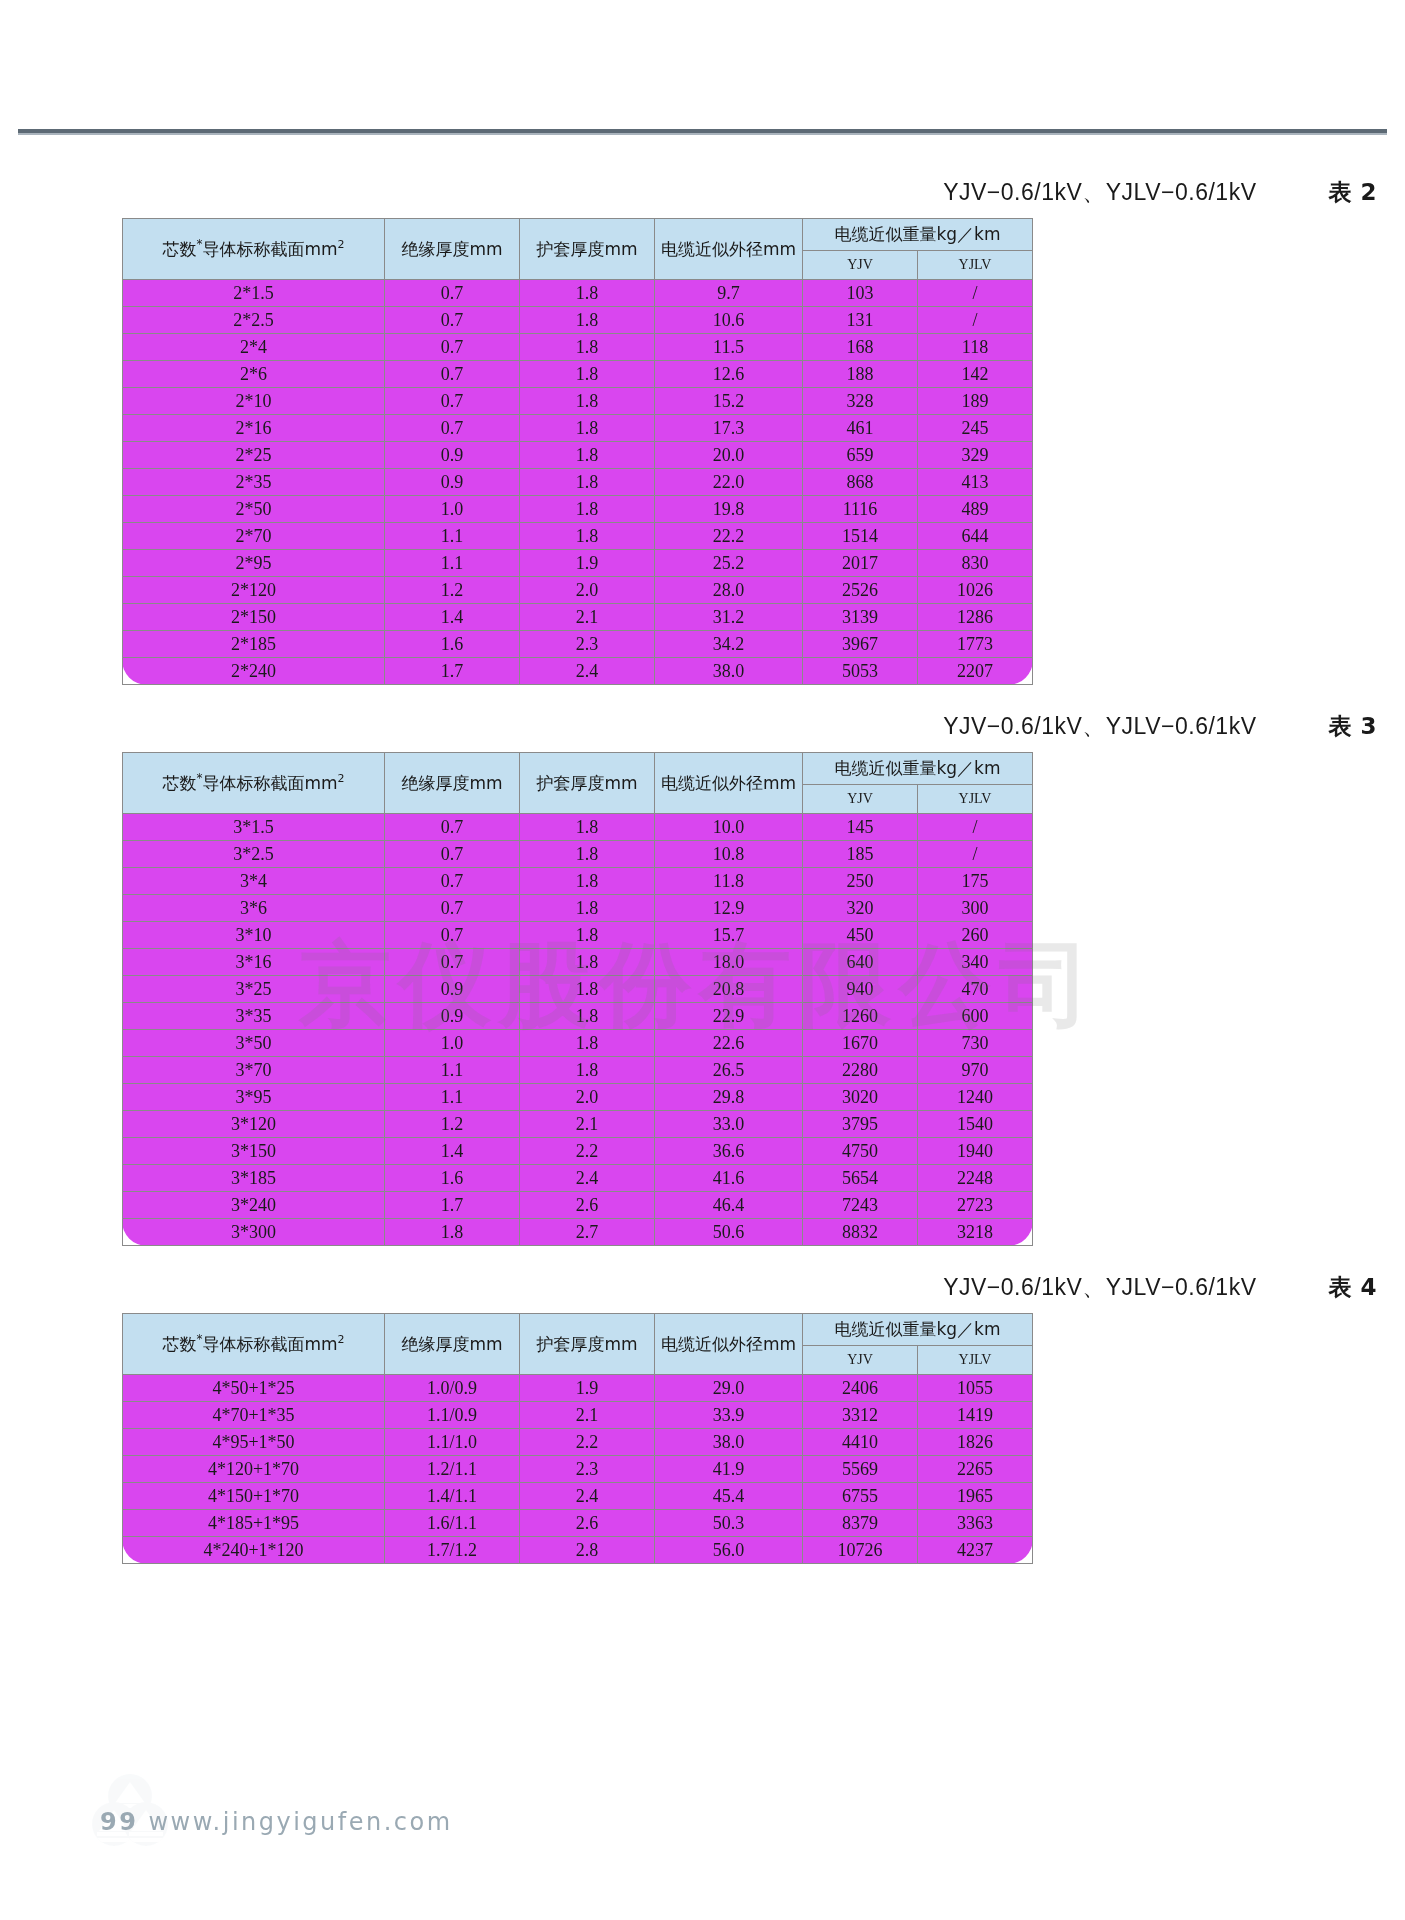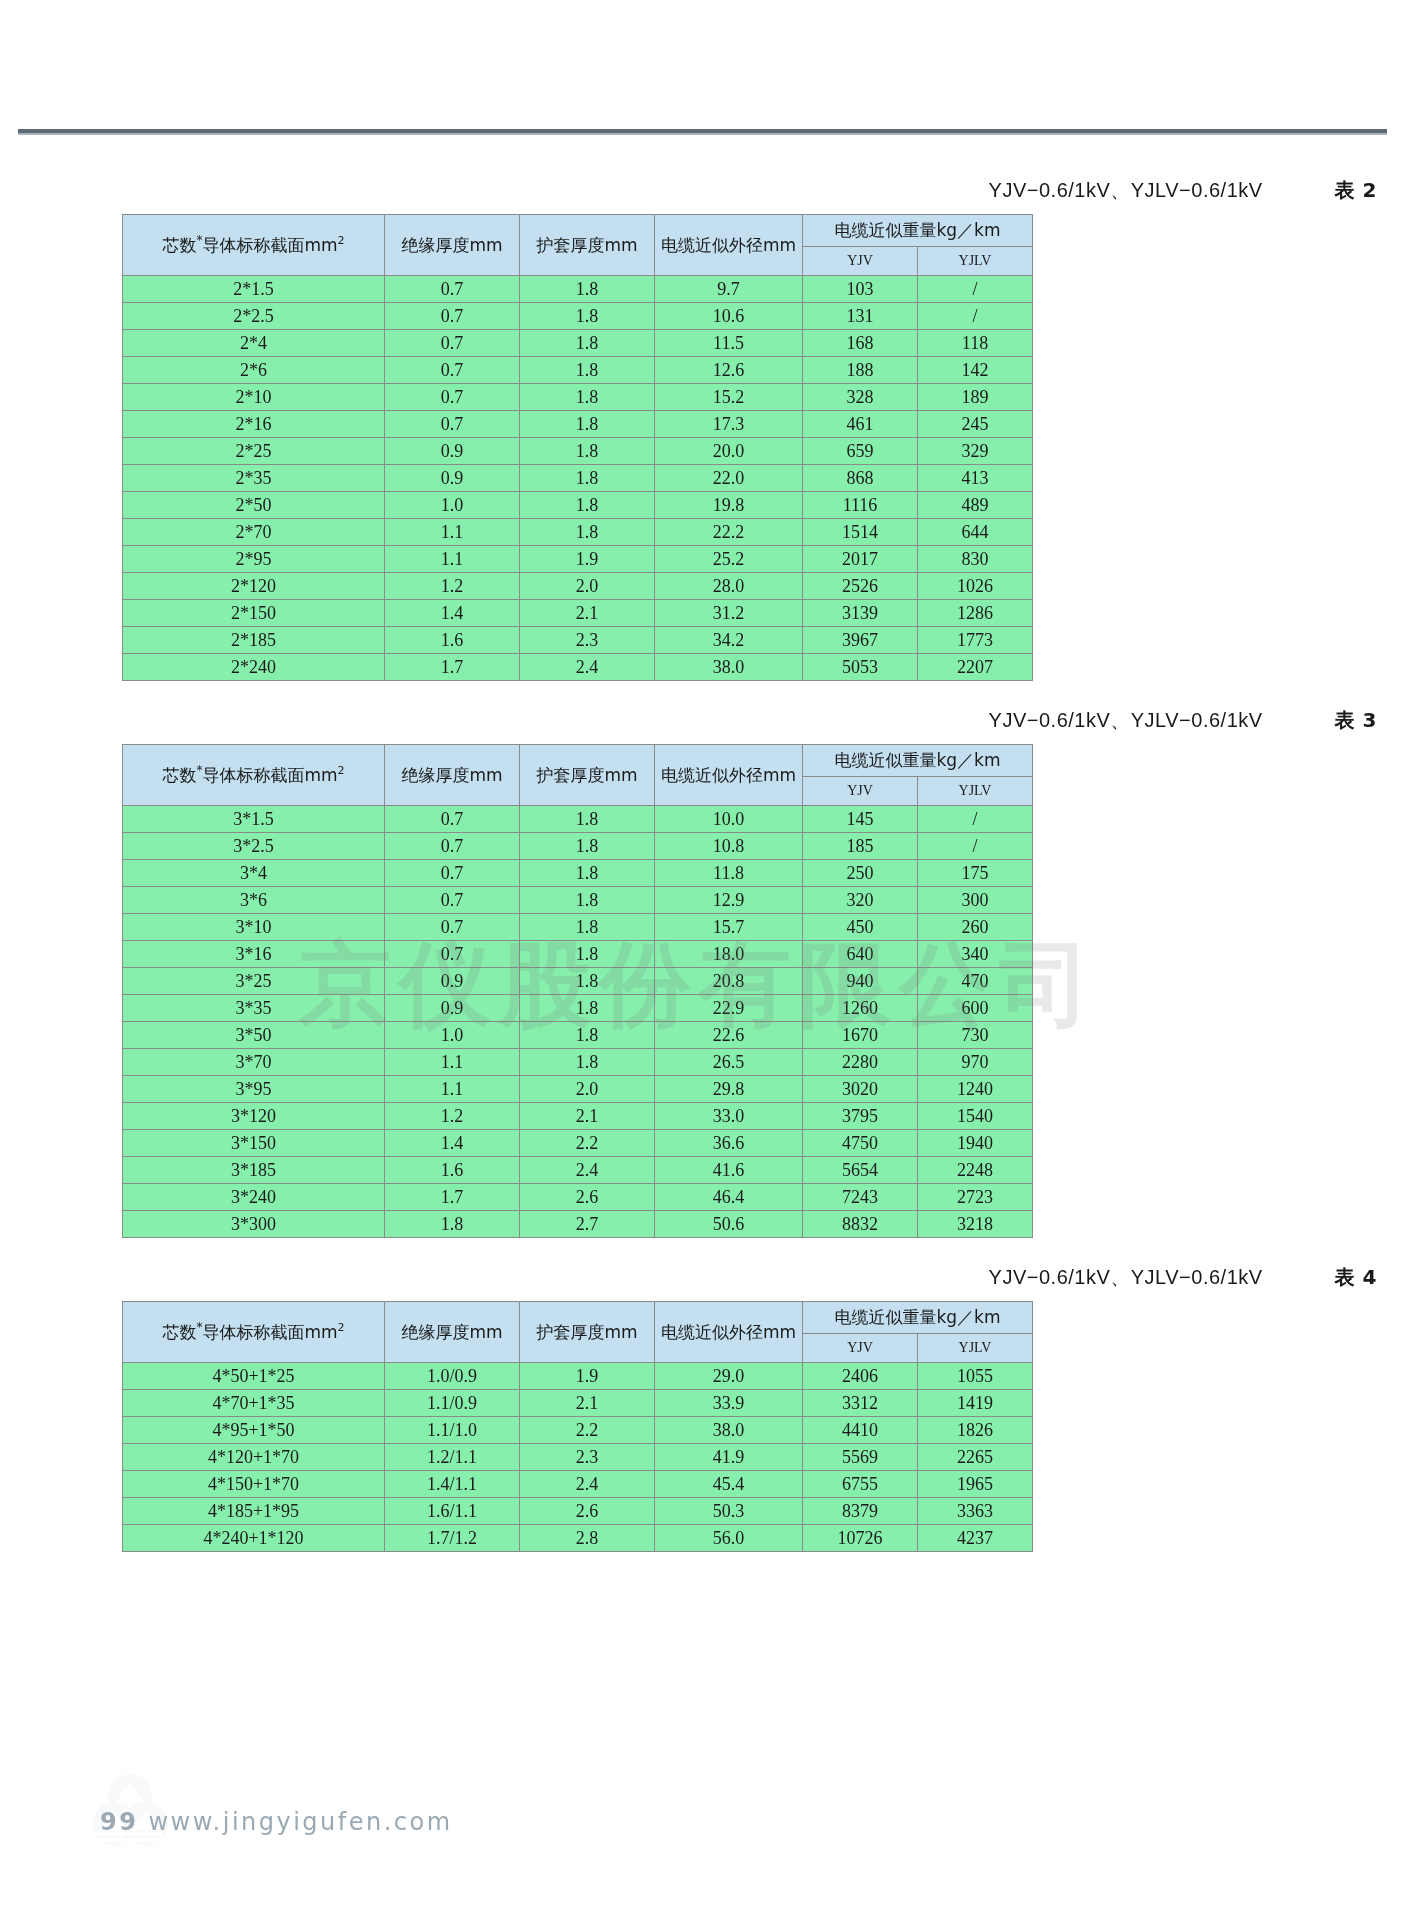--- a/index.html
+++ b/index.html
@@ -104,39 +104,40 @@
     padding: 0;
   }
   .table-block { position: relative; }
 
   .table-title {
     display: flex;
     justify-content: flex-end;
     align-items: baseline;
     padding-right: 28px;
     font-family: "Liberation Sans", "DejaVu Sans", sans-serif;
-    font-size: 20px;
+    font-size: 23px;
     color: #1a1a1a;
     letter-spacing: 0.5px;
     margin: 0 0 10px 0;
   }
   .table-title .t-main { white-space: nowrap; }
   .table-title .t-num {
     margin-left: 72px;
     font-family: "DejaVu Sans", "Liberation Sans", sans-serif;
     white-space: nowrap;
     font-weight: bold;
   }
 
   table.cable {
     border-collapse: collapse;
     width: 910px;
     margin: 0 0 0 122px;
     table-layout: fixed;
-    background: #86efac;
+    background: #d946ef;
+    border-radius: 25px;
   }
   table.cable th, table.cable td {
     border: 1px solid #8a8a8a;
     text-align: center;
     font-size: 17px;
     color: #1a1a1a;
     padding: 0;
   }
   table.cable thead th {
     background: #c3dff0;

